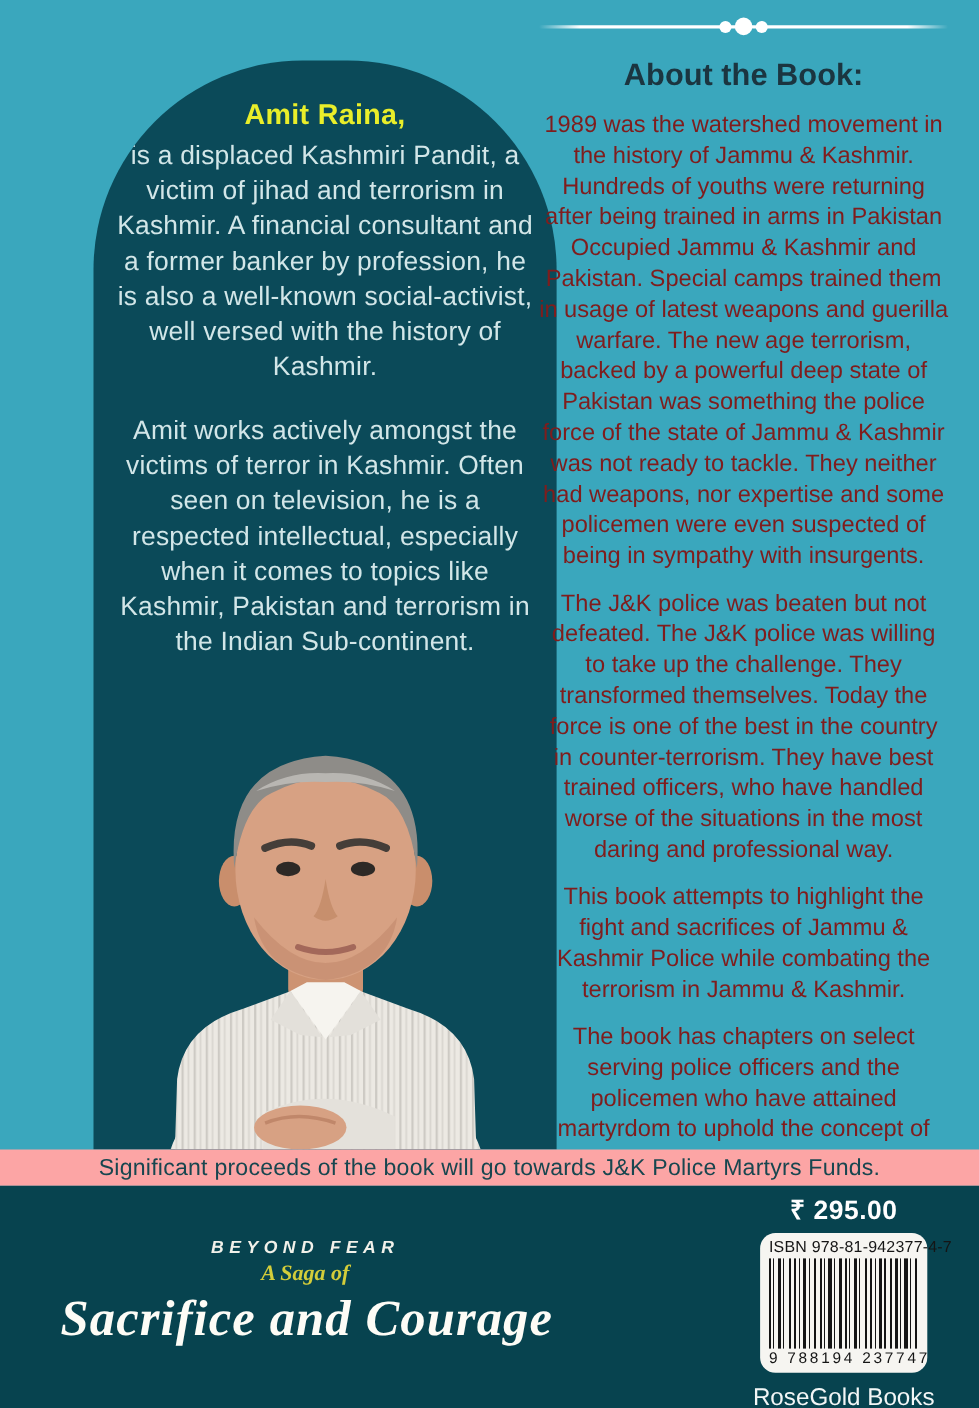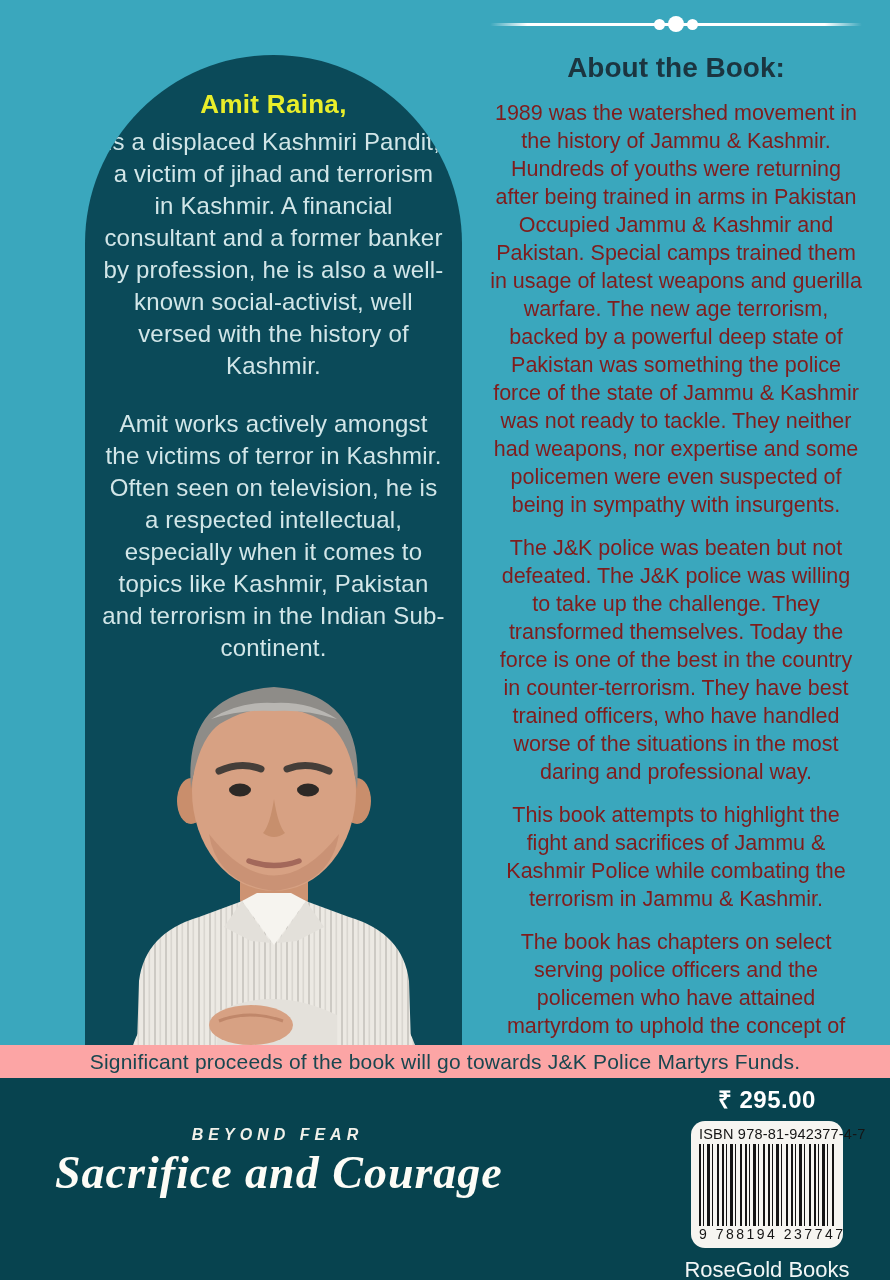--- a/index.html
+++ b/index.html
@@ -13,21 +13,21 @@
     width: 890px;
     height: 1280px;
     background: #3aa7bd;
     overflow: hidden;
   }
 
   
   .author-panel {
     position: absolute;
     left: 85px; top: 55px;
-    width: 377px; height: 990px;
+    width: 421px; height: 990px;
     background: #0b4a59;
     border-radius: 190px 190px 0 0;
     overflow: hidden;
     text-align: center;
     padding: 34px 16px 0 16px;
   }
   .author-name {
     color: #e9ee2a;
     font-size: 26px;
     font-weight: bold;
@@ -272,20 +272,21 @@
     </div>
   </div>
 
   <div class="proceeds-banner">
     <span>Significant proceeds of the book will go towards J&amp;K Police Martyrs Funds.</span>
   </div>
 
   <div class="footer">
     <div class="title-block">
       <div class="series-title">BEYOND FEAR</div>
+      <div class="saga-subtitle">A Saga of</div>
       <div class="book-title">Sacrifice and Courage</div>
     </div>
 
     <div class="price-block">
       <div class="price-label">₹ 295.00</div>
       <div class="barcode-box">
         <div class="isbn-label">ISBN 978-81-942377-4-7</div>
         <div class="barcode-bars"></div>
         <div class="barcode-digits">9 788194 237747</div>
       </div>

